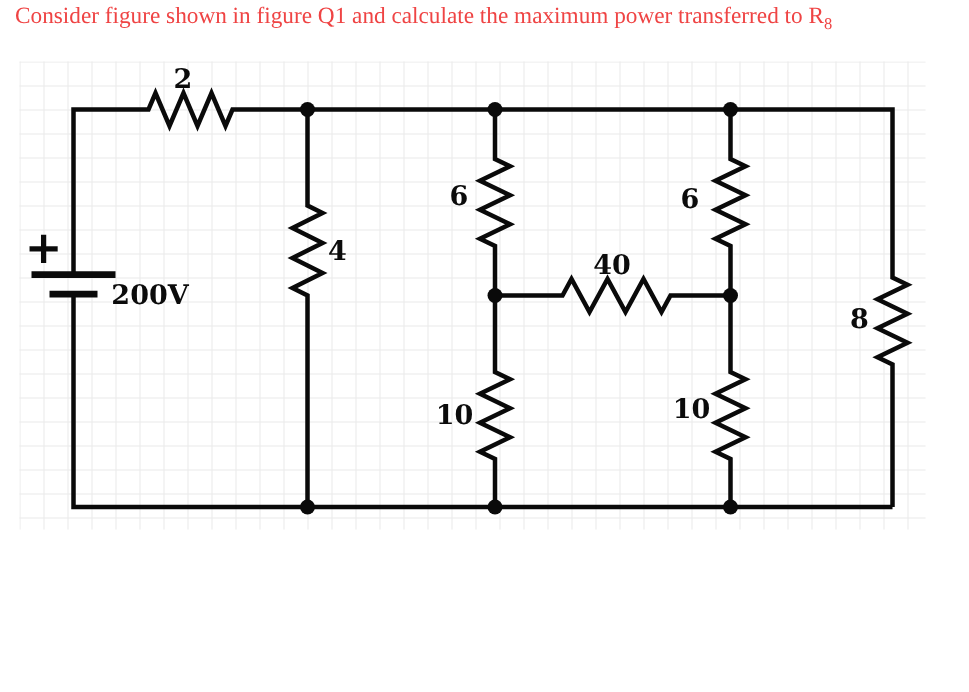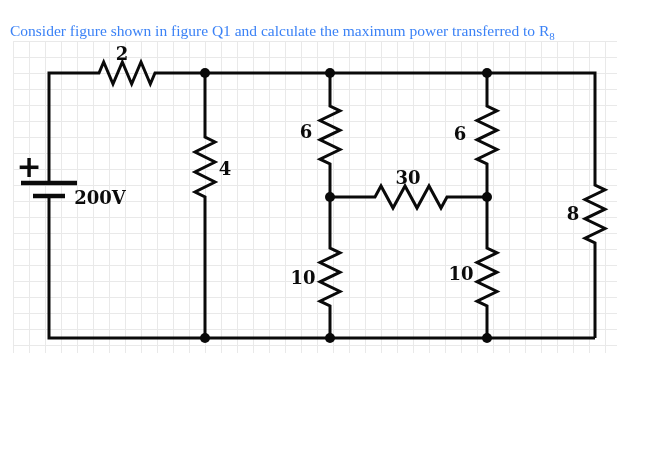--- a/index.html
+++ b/index.html
@@ -1,21 +1,21 @@
 <!DOCTYPE html>
 <html><head>
 <meta charset="utf-8">
 <style>
   html,body{margin:0;padding:0;}
   body{
     width:646px;height:461px;position:relative;background:#ffffff;overflow:hidden;
     font-family:"Liberation Serif", serif;
   }
   .title{
-    position:absolute;left:10px;top:22px;font-size:15.5px;color:#3b82f6;
+    position:absolute;left:10px;top:2px;font-size:15.5px;color:#ef4444;
     font-family:"Liberation Serif", serif;white-space:nowrap;
   }
   .title sub{font-size:11px;line-height:0;}
   .gridpaper{
     position:absolute;left:13px;top:41px;width:604px;height:312px;
     background-image:
       linear-gradient(to right,#e9e9e9 1px,transparent 1px),
       linear-gradient(to bottom,#e9e9e9 1px,transparent 1px);
     background-size:16px 16px;
   }
@@ -66,16 +66,16 @@
     <circle cx="487" cy="338" r="5"></circle>
   </g>
 </svg>
 
 <span class="plus" style="left:29px;top:166px">+</span>
 <span class="lbl" style="left:100px;top:197px">200V</span>
 <span class="lbl" style="left:122px;top:53px">2</span>
 <span class="lbl" style="left:225px;top:168px">4</span>
 <span class="lbl" style="left:306px;top:131px">6</span>
 <span class="lbl" style="left:460px;top:133px">6</span>
-<span class="lbl" style="left:408px;top:177px">30</span>
+<span class="lbl" style="left:408px;top:177px">40</span>
 <span class="lbl" style="left:303px;top:277px">10</span>
 <span class="lbl" style="left:461px;top:273px">10</span>
 <span class="lbl" style="left:573px;top:213px">8</span>
 
 </body></html>

